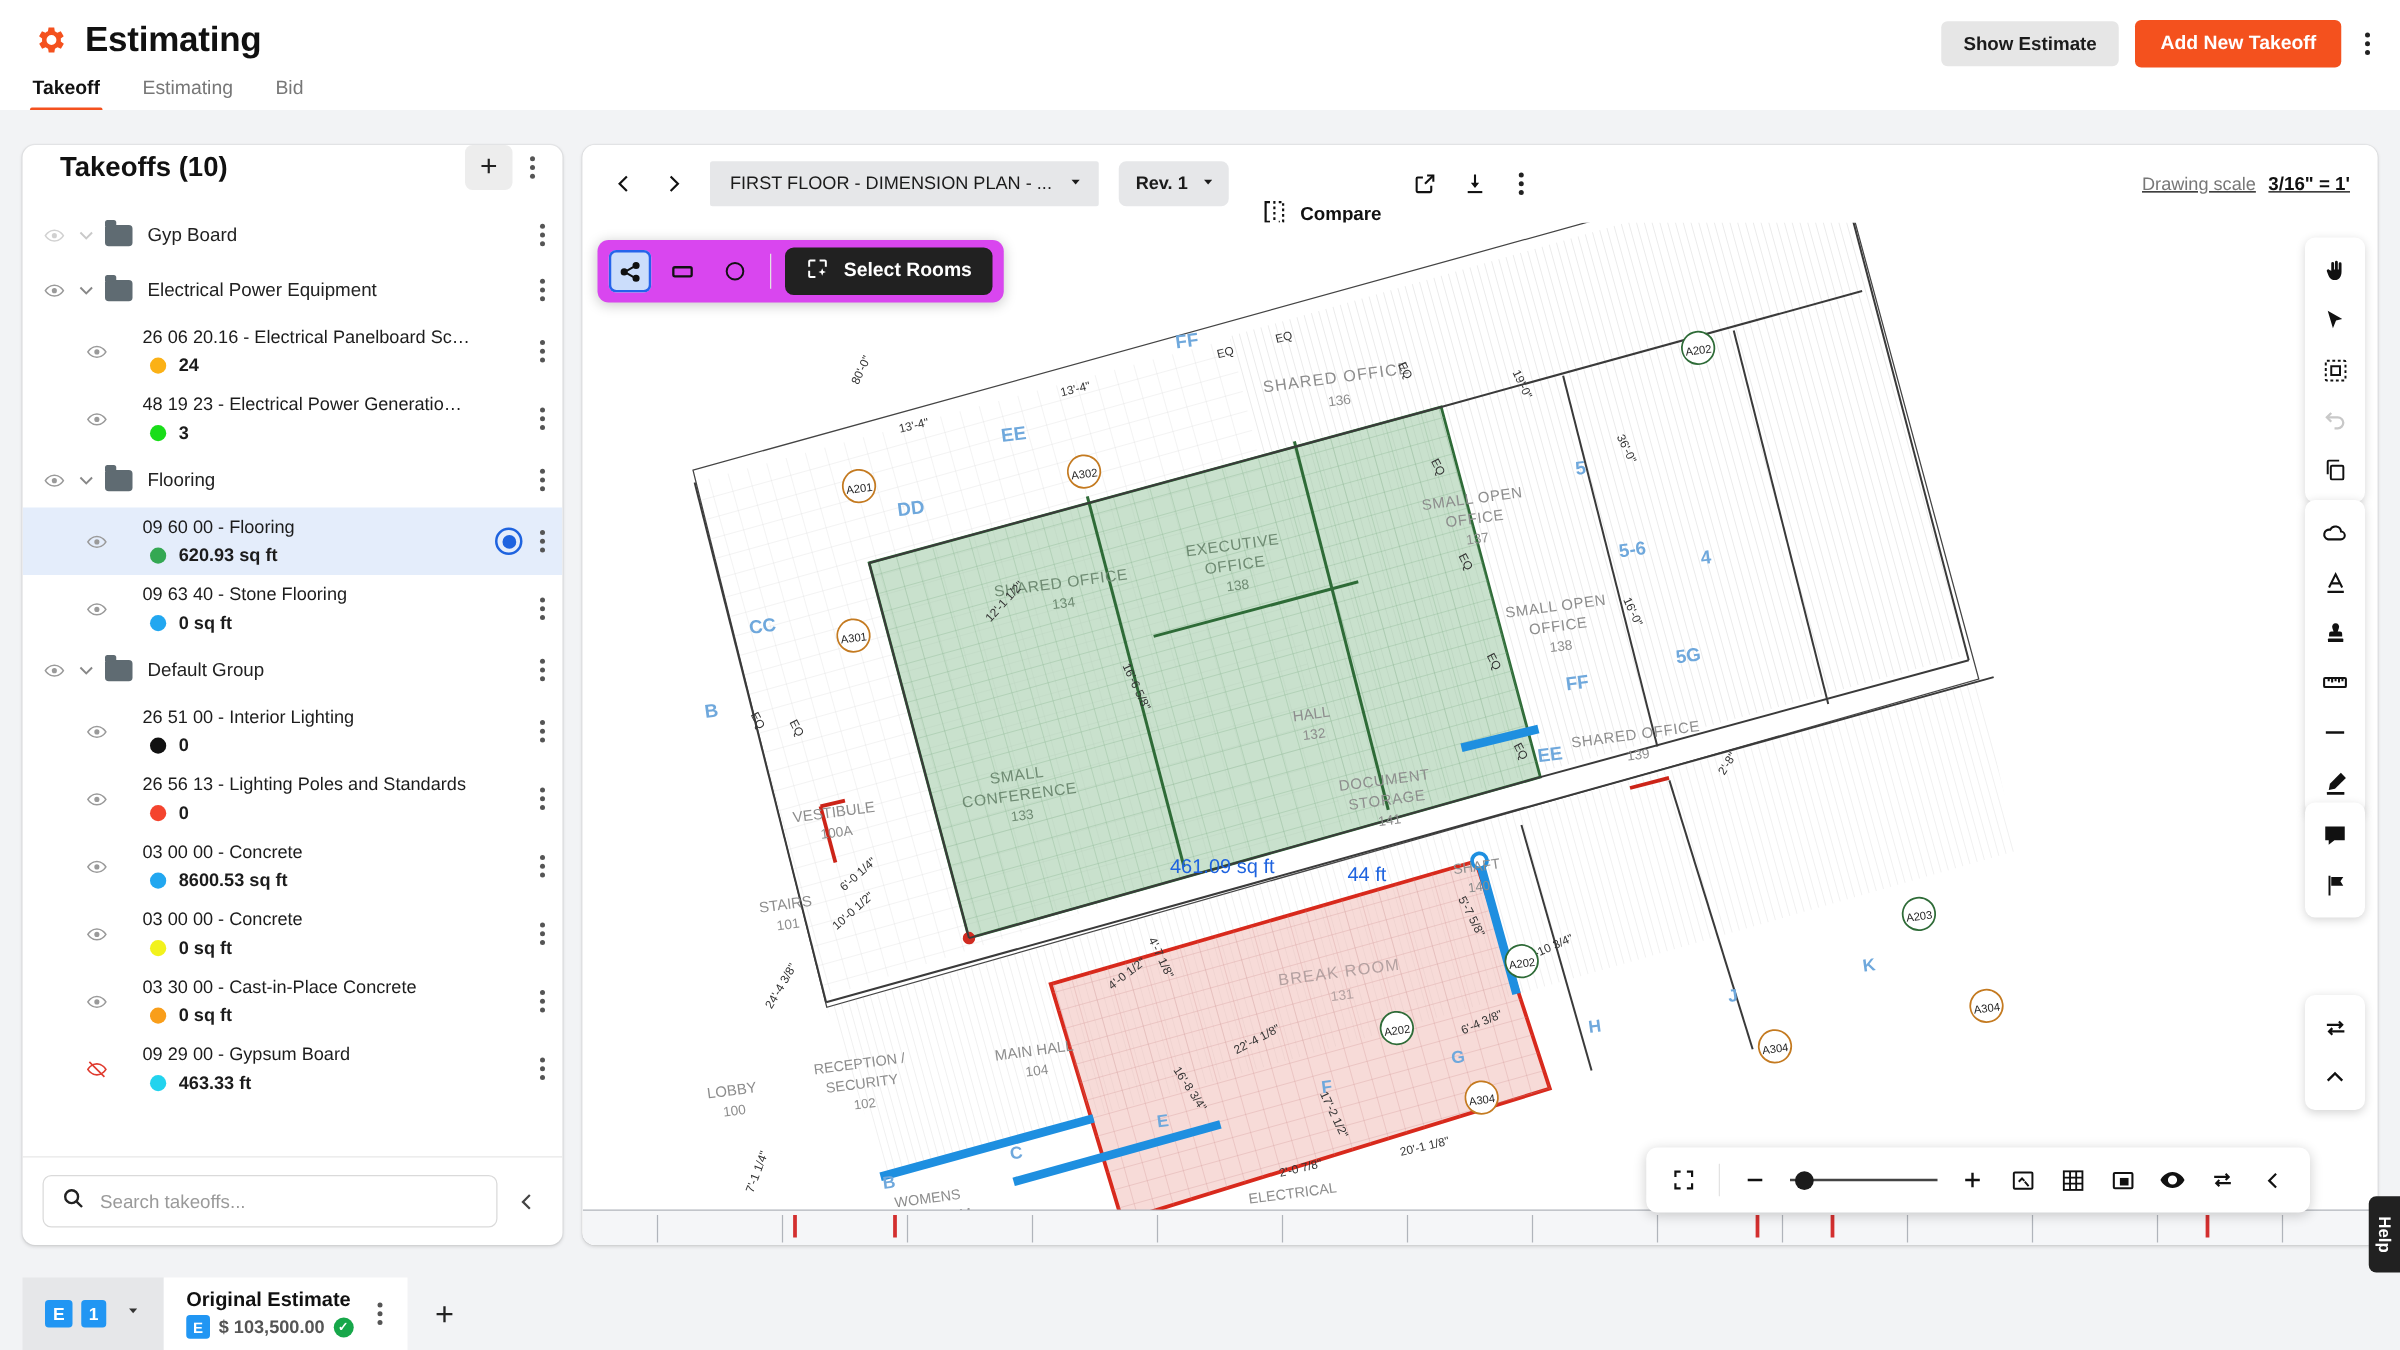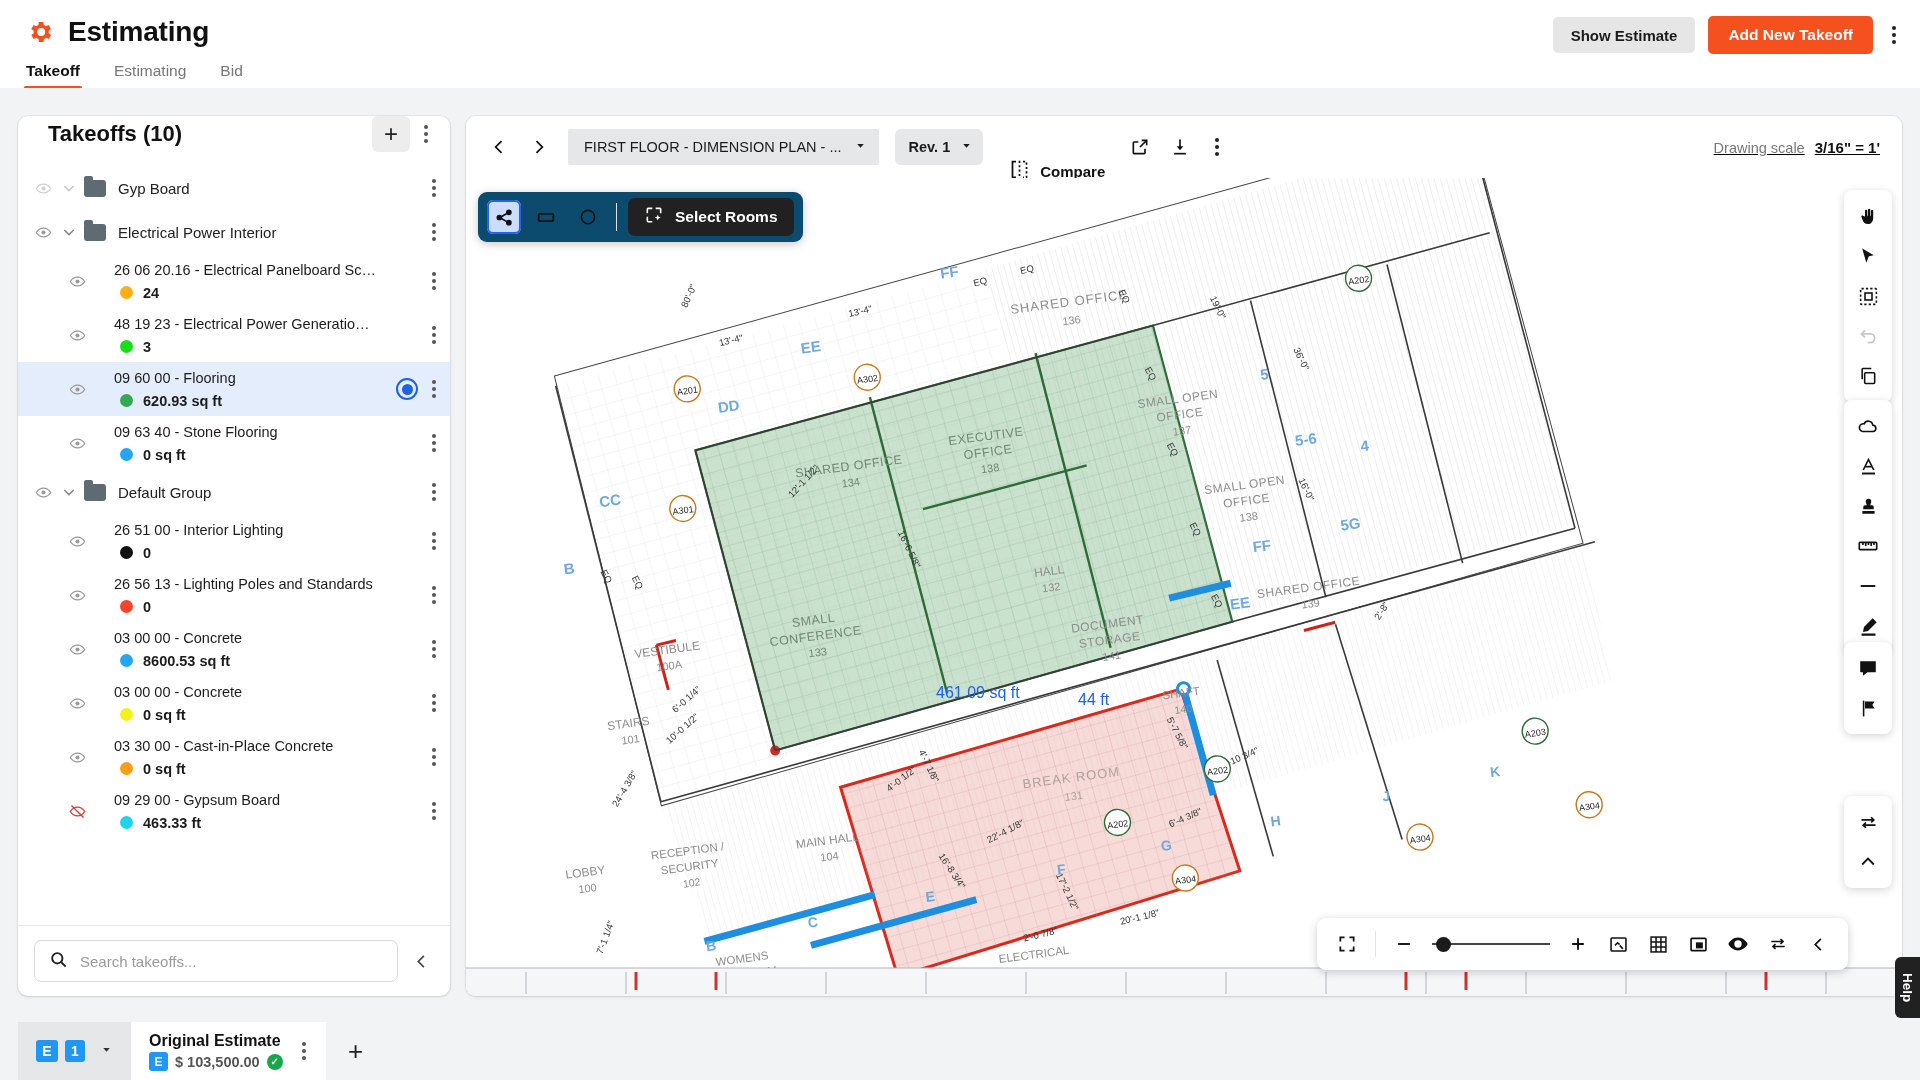--- a/index.html
+++ b/index.html
@@ -114,21 +114,21 @@
   .compare span { font-size:15px;font-weight:600;color:#111; }
   .scale-info { position:absolute; right:22px; display:flex; align-items:baseline; gap:10px;text-decoration:underline; }
   .scale-lbl { font-size:14.5px; color:#777; }
   .scale-val { font-size:15px; color:#111; font-weight:700; }
 
   .canvas-wrap { position:absolute; left:0; top:62px; right:0; bottom:0; overflow:hidden; background:#fff; }
 
   
   .tool-palette {
     position:absolute; left:12px; top:14px; z-index:30;
-    background:#0c4a6e; border-radius:9px; box-shadow:0 2px 10px rgba(0,0,0,.22);
+    background:#d946ef; border-radius:9px; box-shadow:0 2px 10px rgba(0,0,0,.22);
     height:50px; display:flex; align-items:center; padding:0 9px; gap:8px;
   }
   .tp-btn { width:34px;height:34px;display:flex;align-items:center;justify-content:center;border-radius:6px;cursor:pointer;color:#111; }
   .tp-btn.active { background:#CBDDFB; box-shadow:0 0 0 2px #2563EB inset; }
   .tp-div { width:1px;height:28px;background:#E2E2E2;margin:0 3px; }
   .select-rooms {
     background:#212121;color:#fff;border-radius:7px;height:38px;display:flex;align-items:center;gap:11px;
     padding:0 16px;cursor:pointer;font-size:15.5px;font-weight:700;
   }
 
@@ -251,21 +251,21 @@
                 <path d="M1.8 12S5.6 5.8 12 5.8 22.2 12 22.2 12 18.4 18.2 12 18.2 1.8 12 1.8 12z"></path>
                 <circle cx="12" cy="12" r="2.9" fill="currentColor" stroke="none"></circle>
               </svg>
             </div>
             <div class="chev">
               <svg width="16" height="16" viewBox="0 0 24 24" fill="none" stroke="currentColor" stroke-width="2.3">
                 <path d="M5 9l7 7 7-7"></path>
               </svg>
             </div>
             <div class="folder"></div>
-            <div class="group-label">Electrical Power Interior</div>
+            <div class="group-label">Electrical Power Equipment</div>
             <div class="row-right">
               <div class="kebab light">
                 <i></i>
                 <i></i>
                 <i></i>
               </div>
             </div>
           </div>
           <div class="row item">
             <div class="eye" style="margin-left:34px">
@@ -296,20 +296,42 @@
                 <circle cx="12" cy="12" r="2.9" fill="currentColor" stroke="none"></circle>
               </svg>
             </div>
             <div class="item-body">
               <div class="item-title">48 19 23 - Electrical Power Generation Tran...</div>
               <div class="item-sub">
                 <span class="dot" style="background: rgb(25, 221, 25);"></span>
                 <span class="item-qty">3</span>
               </div>
             </div>
+            <div class="row-right">
+              <div class="kebab light">
+                <i></i>
+                <i></i>
+                <i></i>
+              </div>
+            </div>
+          </div>
+          <div class="row group">
+            <div class="eye" style="opacity:1">
+              <svg width="17" height="17" viewBox="0 0 24 24" fill="none" stroke="currentColor" stroke-width="1.7">
+                <path d="M1.8 12S5.6 5.8 12 5.8 22.2 12 22.2 12 18.4 18.2 12 18.2 1.8 12 1.8 12z"></path>
+                <circle cx="12" cy="12" r="2.9" fill="currentColor" stroke="none"></circle>
+              </svg>
+            </div>
+            <div class="chev">
+              <svg width="16" height="16" viewBox="0 0 24 24" fill="none" stroke="currentColor" stroke-width="2.3">
+                <path d="M5 9l7 7 7-7"></path>
+              </svg>
+            </div>
+            <div class="folder"></div>
+            <div class="group-label">Flooring</div>
             <div class="row-right">
               <div class="kebab light">
                 <i></i>
                 <i></i>
                 <i></i>
               </div>
             </div>
           </div>
           <div class="row item selected">
             <div class="eye" style="margin-left:34px">

